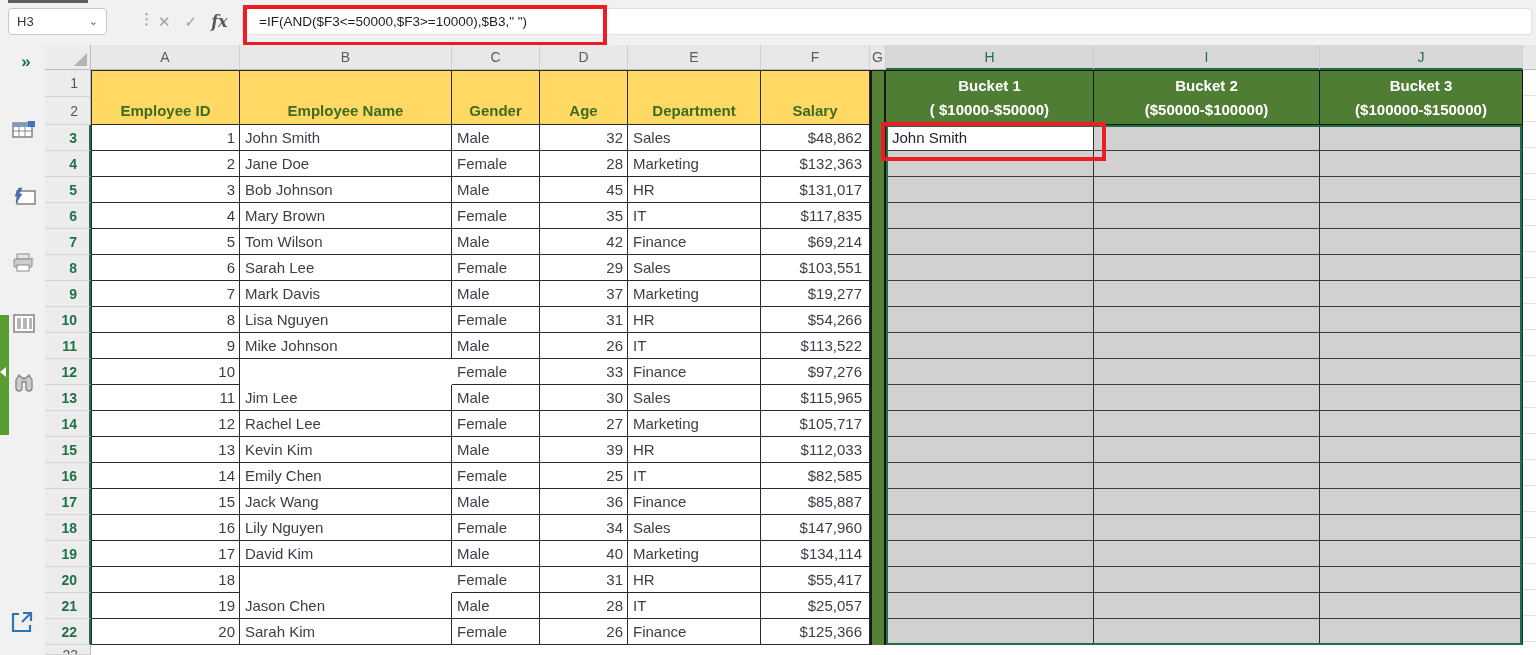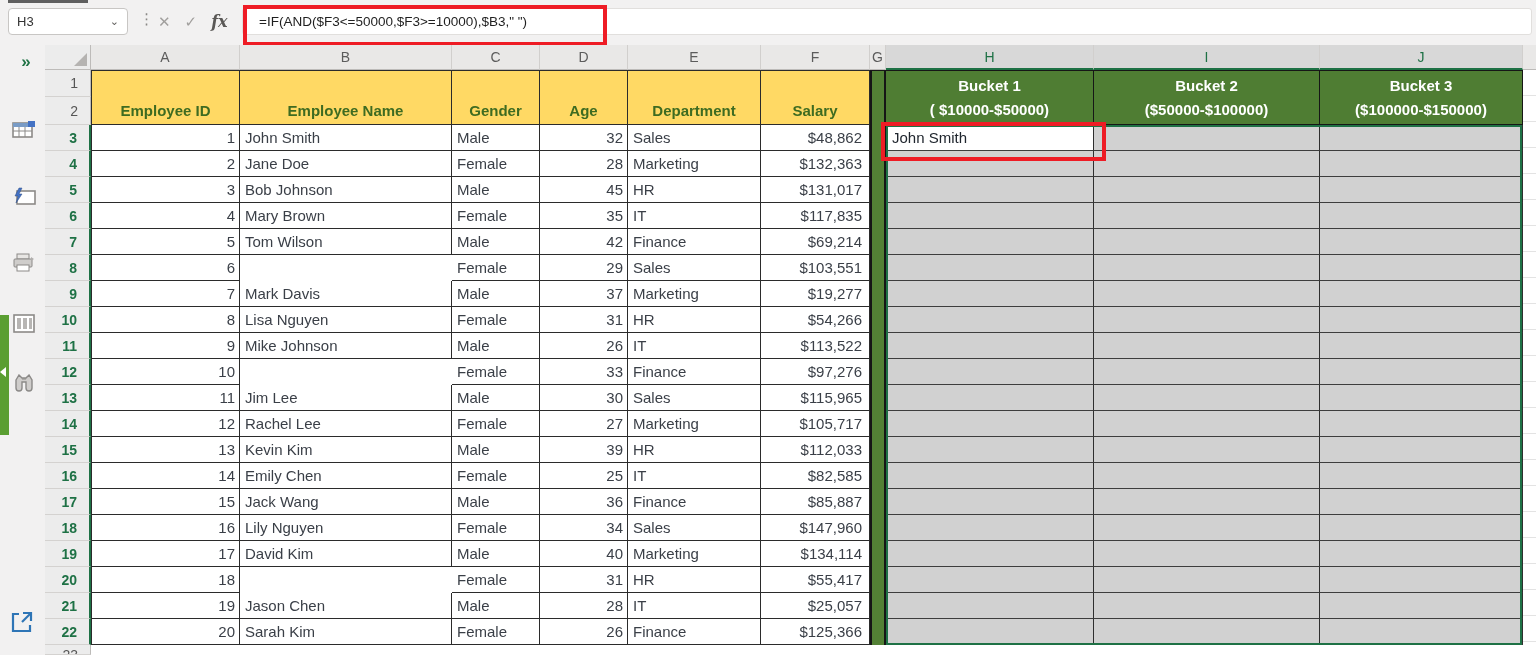--- a/index.html
+++ b/index.html
@@ -2,21 +2,21 @@
 <html><head>
 <meta charset="utf-8">
 <style>
   html,body{margin:0;padding:0;}
   body{font-family:"Liberation Sans",sans-serif;}
   #app{position:relative;width:1536px;height:655px;background:#f2f1f1;overflow:hidden;}
 
   
   #topbar{position:absolute;left:0;top:0;width:1536px;height:45px;background:#f2f1f1;}
   #topstrip{position:absolute;left:8px;top:0;width:80px;height:3px;background:#5f5f5f;}
-  #namebox{position:absolute;left:8px;top:8px;width:120px;height:27px;background:#fff;
+  #namebox{position:absolute;left:8px;top:8px;width:99px;height:27px;background:#fff;
     border:1px solid #c8c6c4;border-radius:4px;display:flex;align-items:center;
     font-size:13px;color:#333;padding:0 8px;box-sizing:border-box;justify-content:space-between;}
   .chev{color:#605e5c;font-size:11px;}
   #dots{position:absolute;left:139px;top:10px;color:#8a8886;font-size:15px;letter-spacing:0;}
   #fbicons{position:absolute;left:158px;top:8px;height:27px;display:flex;align-items:center;gap:14px;
     color:#a19f9d;font-size:15px;}
   #fx{font-family:"DejaVu Serif",serif;font-style:italic;font-weight:bold;color:#5a5856;font-size:16px;}
   #formulafield{position:absolute;left:242px;top:8px;width:1290px;height:27px;background:#fff;
     border:1px solid #e1dfdd;border-radius:3px;display:flex;align-items:center;
     font-size:13.5px;color:#1f1f1f;padding-left:16px;box-sizing:border-box;}
@@ -246,20 +246,21 @@
       <div class="dc num" style="grid-area: 7 / 5;">35</div>
       <div class="dc txt" style="grid-area: 7 / 6;">IT</div>
       <div class="dc num sal" style="grid-area: 7 / 7;">$117,835</div>
       <div class="dc num first" style="grid-area: 8 / 2;">5</div>
       <div class="dc txt" style="grid-area: 8 / 3;">Tom Wilson</div>
       <div class="dc txt" style="grid-area: 8 / 4;">Male</div>
       <div class="dc num" style="grid-area: 8 / 5;">42</div>
       <div class="dc txt" style="grid-area: 8 / 6;">Finance</div>
       <div class="dc num sal" style="grid-area: 8 / 7;">$69,214</div>
       <div class="dc num first" style="grid-area: 9 / 2;">6</div>
+      <div class="dc txt" style="grid-area: 9 / 3;">Sarah Lee</div>
       <div class="dc txt" style="grid-area: 9 / 4;">Female</div>
       <div class="dc num" style="grid-area: 9 / 5;">29</div>
       <div class="dc txt" style="grid-area: 9 / 6;">Sales</div>
       <div class="dc num sal" style="grid-area: 9 / 7;">$103,551</div>
       <div class="dc num first" style="grid-area: 10 / 2;">7</div>
       <div class="dc txt" style="grid-area: 10 / 3;">Mark Davis</div>
       <div class="dc txt" style="grid-area: 10 / 4;">Male</div>
       <div class="dc num" style="grid-area: 10 / 5;">37</div>
       <div class="dc txt" style="grid-area: 10 / 6;">Marketing</div>
       <div class="dc num sal" style="grid-area: 10 / 7;">$19,277</div>

